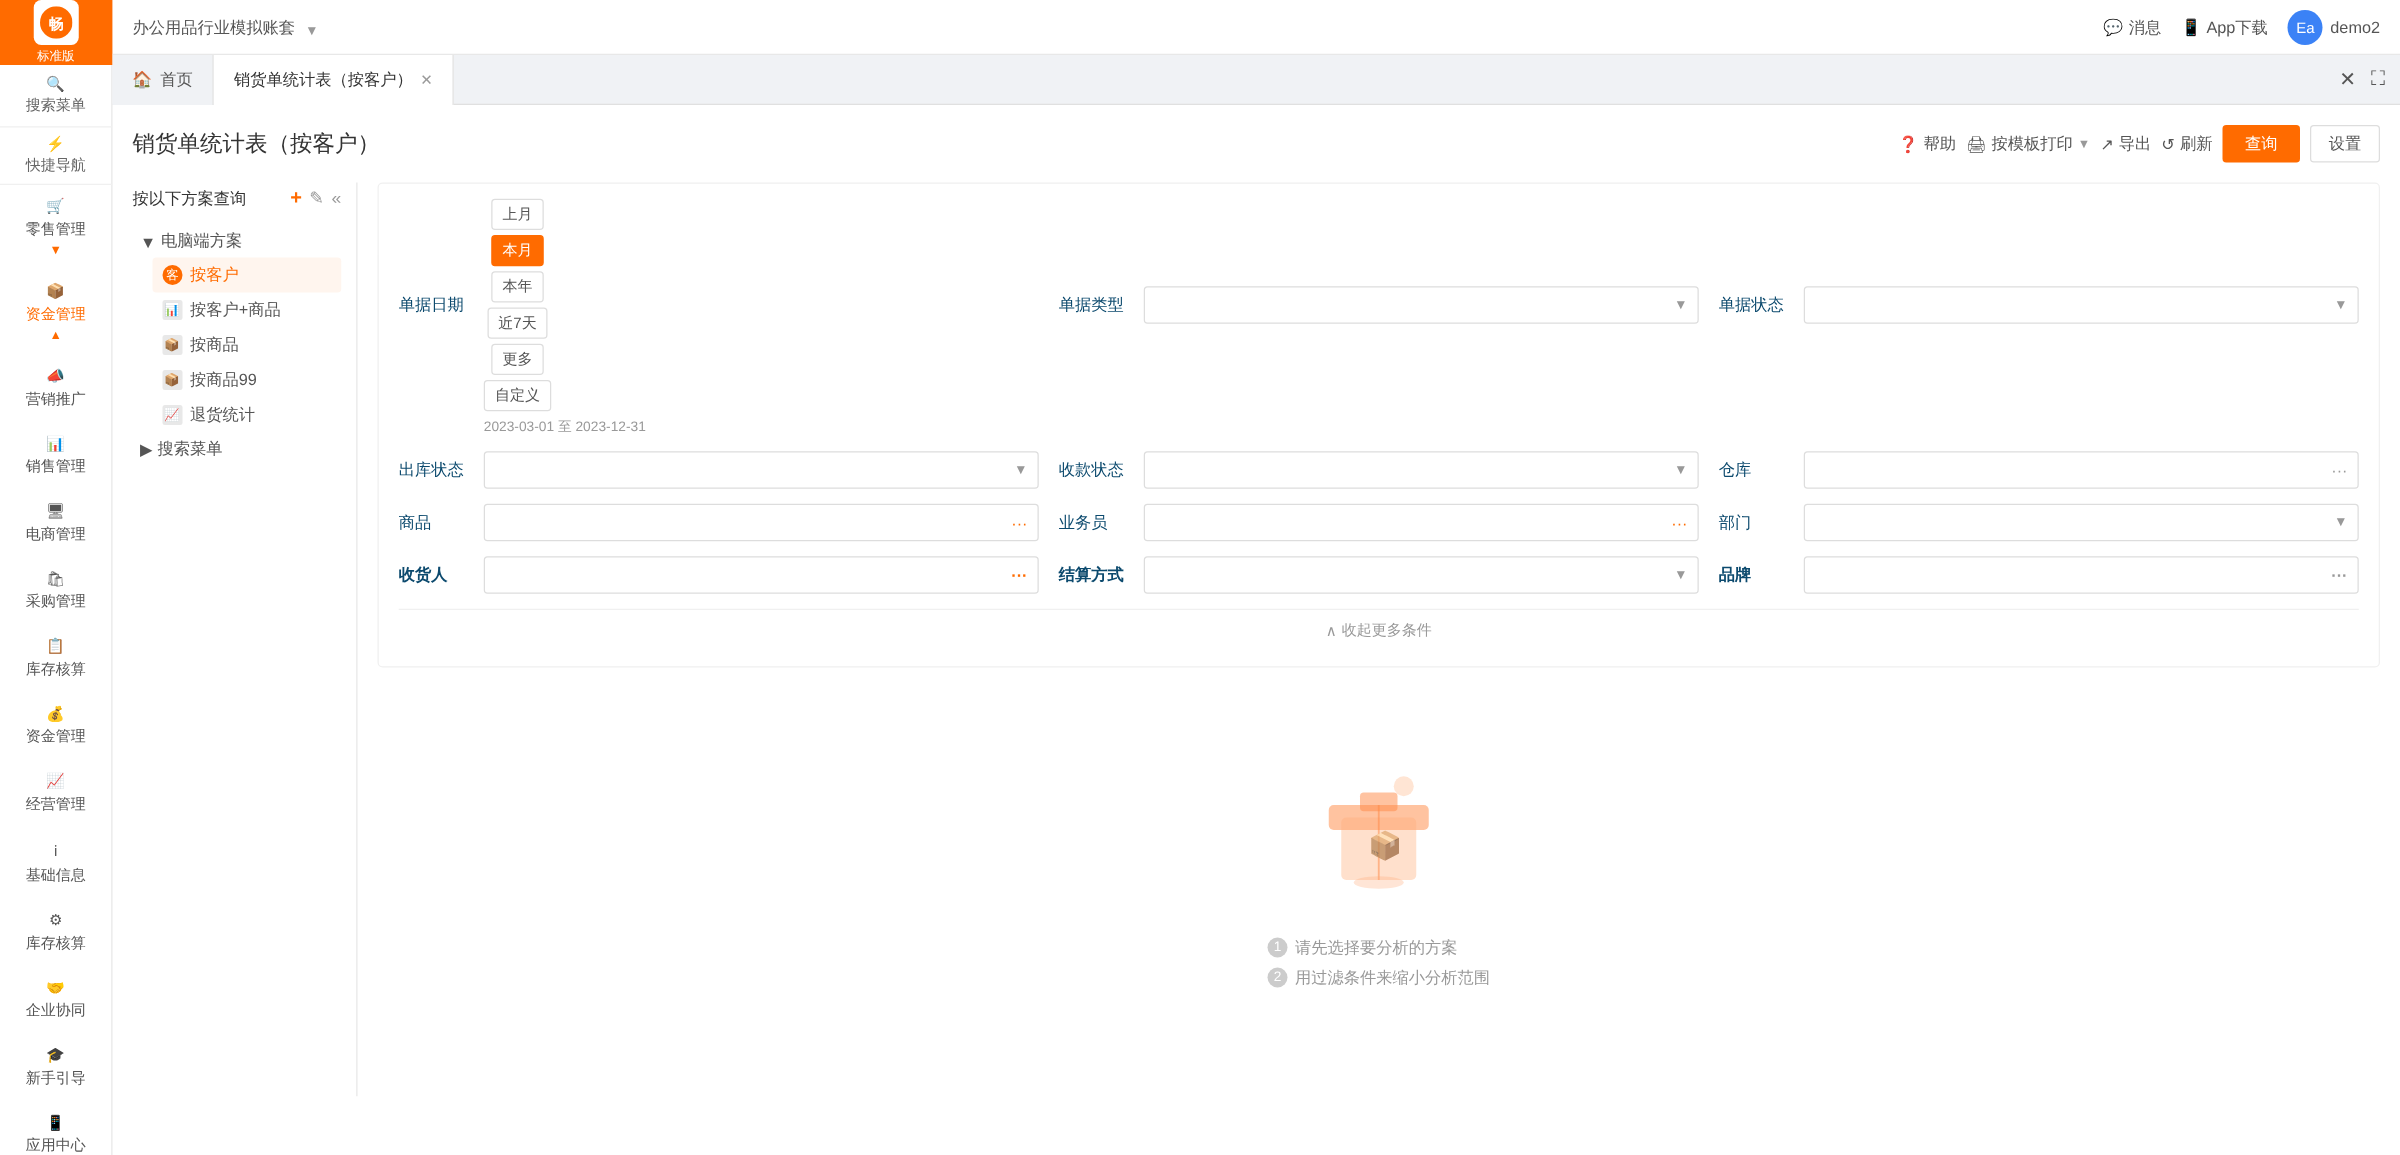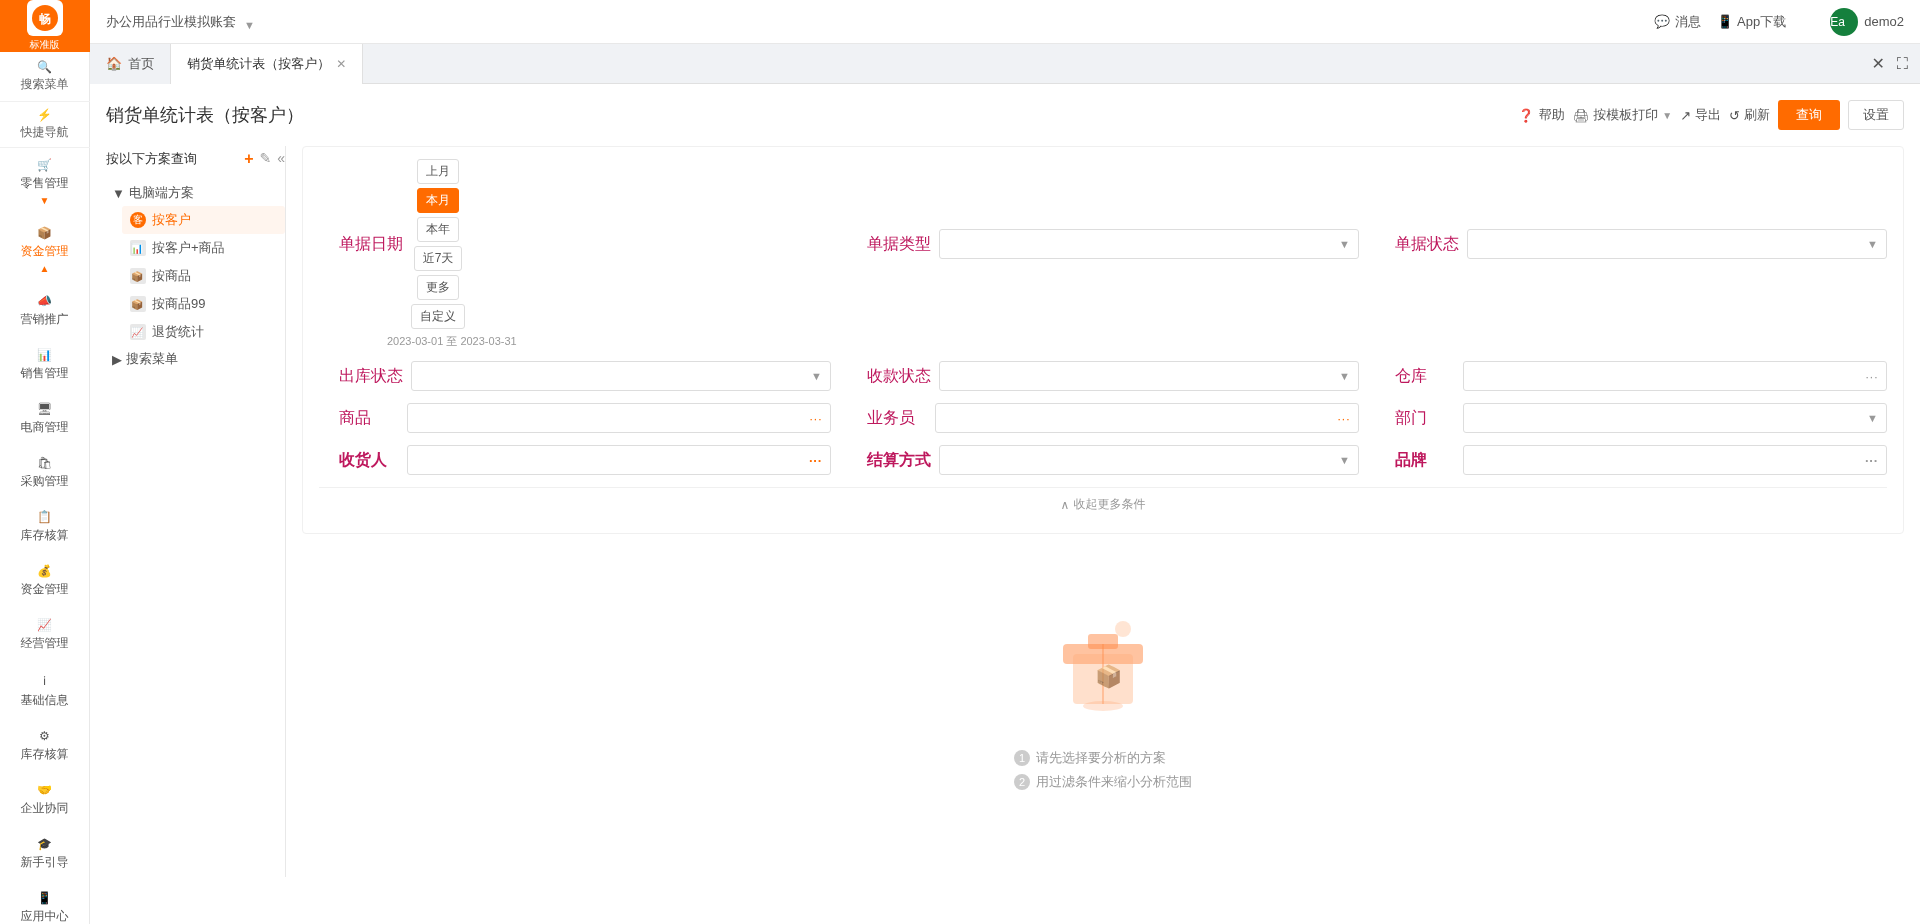--- a/index.html
+++ b/index.html
@@ -18,21 +18,21 @@
 
     
     .main { flex: 1; display: flex; flex-direction: column; overflow: hidden; }
 
     
     .top-header { height: 44px; background: #fff; border-bottom: 1px solid #e8e8e8; display: flex; align-items: center; justify-content: space-between; padding: 0 16px; flex-shrink: 0; }
     .top-header-left { display: flex; align-items: flex-end; gap: 8px; color: #555; font-size: 13px; }
     .dropdown-arrow { color: #999; font-size: 11px; }
     .top-header-right { display: flex; align-items: center; gap: 16px; color: #555; font-size: 13px; }
     .header-action { display: flex; align-items: center; gap: 4px; cursor: pointer; color: #555; }
-    .user-avatar { width: 28px; height: 28px; border-radius: 50%; background: #15803d; display: flex; align-items: center; color: #fff; font-size: 12px; margin-left: 28px; }
+    .user-avatar { width: 28px; height: 28px; border-radius: 50%; background: #3b82f6; display: flex; align-items: center; justify-content: center; color: #fff; font-size: 12px; }
 
     
     .tabs-bar { height: 40px; background: #f0f2f5; display: flex; align-items: center; flex-shrink: 0; border-bottom: 1px solid #e0e0e0; }
     .tab { height: 40px; display: flex; align-items: center; padding: 0 16px; gap: 6px; cursor: pointer; font-size: 13px; color: #555; border-right: 1px solid #e0e0e0; background: #f0f2f5; }
     .tab.active { background: #fff; color: #333; font-weight: 500; }
     .tab-close { color: #999; font-size: 12px; cursor: pointer; }
     .tab-maximize { color: #555; cursor: pointer; margin-left: auto; margin-right: 12px; font-size: 16px; }
     .tab-close-main { color: #555; cursor: pointer; margin-right: 12px; font-size: 16px; }
     .tabs-actions { display: flex; align-items: center; margin-left: auto; }
 
@@ -42,37 +42,37 @@
 
     
     .page-title-bar { display: flex; align-items: center; justify-content: space-between; margin-bottom: 16px; }
     .page-title { font-size: 18px; font-weight: 500; color: #333; }
     .page-action-btn { display: flex; align-items: center; gap: 4px; color: #555; font-size: 13px; cursor: pointer; }
     .query-btn { background: #ff6b00; color: #fff; border: none; padding: 6px 18px; border-radius: 3px; cursor: pointer; font-size: 13px; }
     .settings-btn { background: #fff; color: #555; border: 1px solid #ddd; padding: 5px 14px; border-radius: 3px; cursor: pointer; font-size: 13px; }
 
     
     .content-layout { display: flex; gap: 0; }
-    .left-panel { width: 180px; flex-shrink: 0; border-right: 1px solid #e8e8e8; padding-right: 0; }
+    .left-panel { width: 180px; flex-shrink: 0; border-right: 1px solid #e8e8e8; padding-right: 12px; }
     .left-panel-header { display: flex; align-items: center; justify-content: space-between; margin-bottom: 8px; padding: 4px 0; }
     .left-panel-title { font-size: 13px; color: #333; font-weight: 500; }
     .left-panel-actions { display: flex; gap: 6px; }
     .lp-action { color: #999; cursor: pointer; font-size: 14px; }
 
     .tree-node { }
     .tree-parent { display: flex; align-items: center; gap: 4px; padding: 4px 6px; cursor: pointer; color: #555; font-size: 13px; }
     .tree-children { padding-left: 16px; }
     .tree-child { display: flex; align-items: center; gap: 6px; padding: 5px 8px; cursor: pointer; color: #555; font-size: 13px; border-radius: 3px; }
     .tree-child.active { background: #fff5ee; color: #ff6b00; }
 
     
     .right-panel { flex: 1; padding-left: 16px; }
     .filter-grid { display: grid; grid-template-columns: 1fr 1fr 1fr; gap: 12px 16px; margin-bottom: 12px; }
     .filter-row { display: flex; align-items: center; gap: 8px; }
-    .filter-label { color: #be185d; font-size: 16px; white-space: nowrap; min-width: 60px; margin-left: 20px; }
+    .filter-label { color: #0c4a6e; font-size: 13px; white-space: nowrap; min-width: 60px; }
     .filter-select { flex: 1; height: 30px; border: 1px solid #ddd; border-radius: 3px; padding: 0 8px; font-size: 13px; color: #333; background: #fff; display: flex; align-items: center; justify-content: space-between; cursor: pointer; }
     .filter-select-arrow { color: #999; font-size: 11px; }
     .date-filter { display: flex; align-items: center; gap: 4px; flex-direction: column; }
     .date-btn { padding: 3px 8px; border: 1px solid #ddd; border-radius: 3px; cursor: pointer; font-size: 12px; color: #555; background: #fff; }
     .date-btn.active { background: #ff6b00; color: #fff; border-color: #ff6b00; }
     .date-range { color: #999; font-size: 11px; }
 
     
     .collapse-bar { display: flex; align-items: center; justify-content: center; padding: 8px 0; cursor: pointer; color: #999; font-size: 12px; gap: 4px; border-top: 1px solid #f0f0f0; margin-top: 4px; }
 
@@ -313,21 +313,21 @@
               <div class="filter-row">
                 <span class="filter-label">单据状态</span>
                 <div class="filter-select" style="flex:1;">
                   <span></span>
                   <span class="filter-select-arrow">▼</span>
                 </div>
               </div>
             </div>
 
             <div style="margin-top:-8px;margin-bottom:12px;padding-left:68px;">
-              <span class="date-range">2023-03-01 至 2023-03-31</span>
+              <span class="date-range">2023-03-01 至 2023-12-31</span>
             </div>
 
             <div class="filter-grid">
               <div class="filter-row">
                 <span class="filter-label">出库状态</span>
                 <div class="filter-select" style="flex:1;">
                   <span></span>
                   <span class="filter-select-arrow">▼</span>
                 </div>
               </div>

